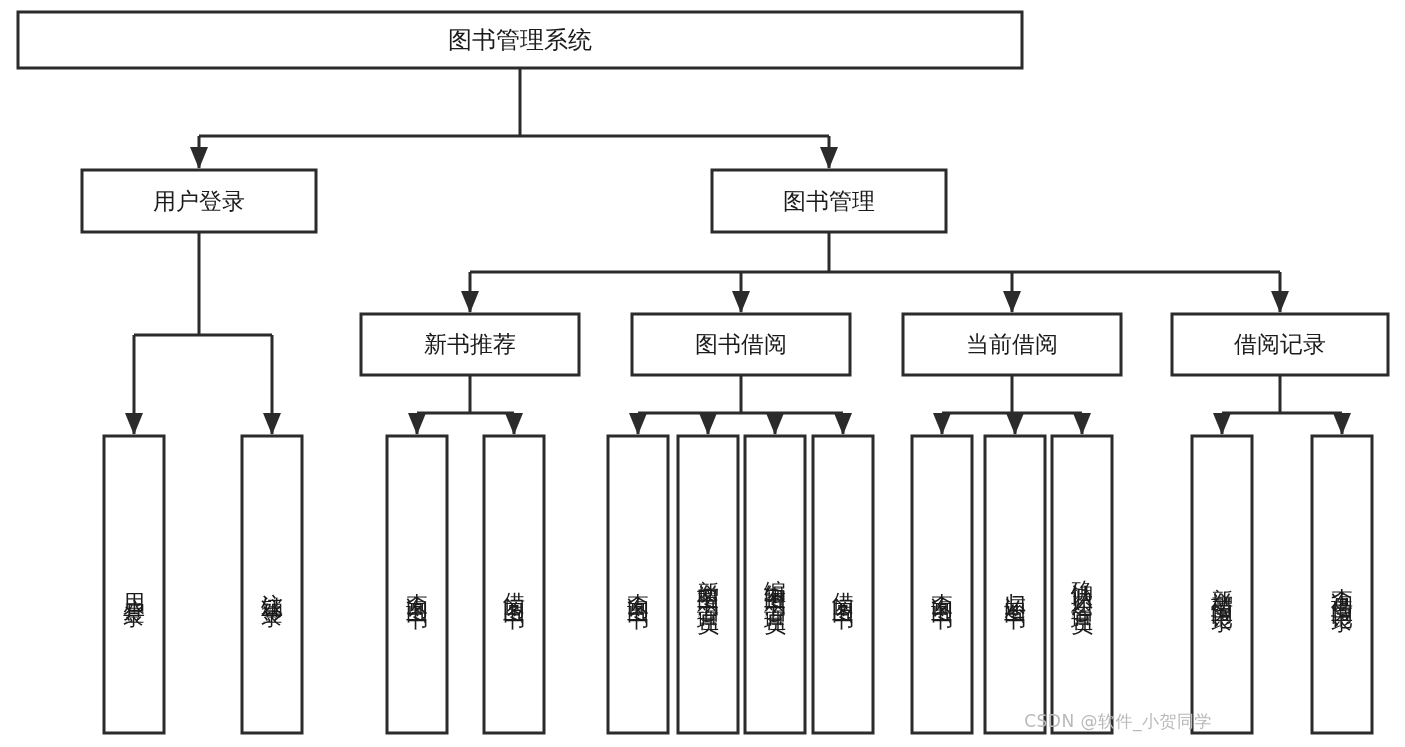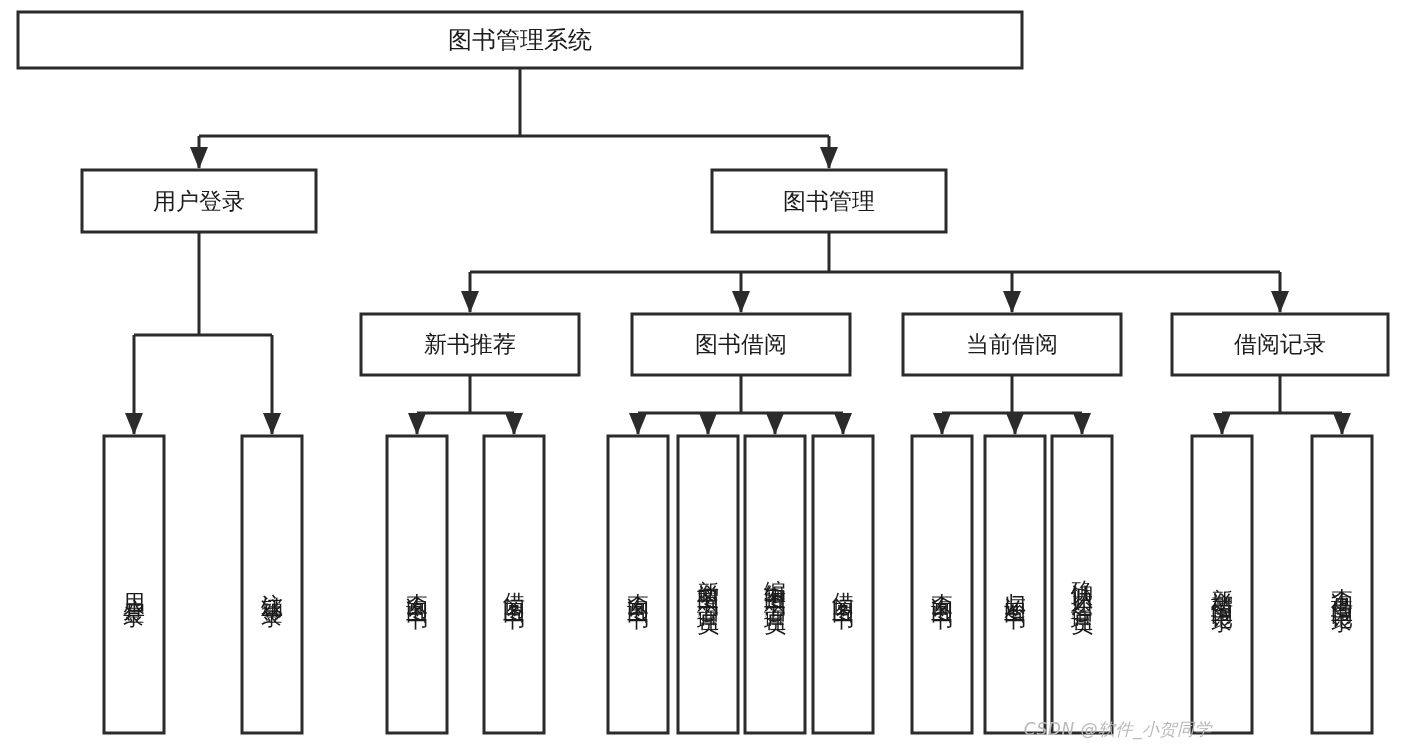--- a/index.html
+++ b/index.html
@@ -72,28 +72,27 @@
     font-size: 22px;
     line-height: 1;
     letter-spacing: 5px;
     color: #1b1b1b;
     white-space: nowrap;
     text-align: center;
   }
   .watermark {
     position: absolute;
     right: 10px;
-    bottom: 6px;
+    bottom: 14px;
     font-family: "DejaVu Sans", "Liberation Sans", sans-serif;
     font-size: 17px;
     color: #b9b9b9;
     letter-spacing: 0.5px;
     white-space: nowrap;
     user-select: none;
-    font-style: italic;
   }
 </style>
 </head>
 <body>
 
 <div id="diagram-root">
 
   <svg class="diagram-canvas" id="diagram-canvas" viewBox="0 0 1405 747" xmlns="http://www.w3.org/2000/svg">
     <g id="connector-layer">
         <path d="M520,68 L520,136" class="connector"></path>

